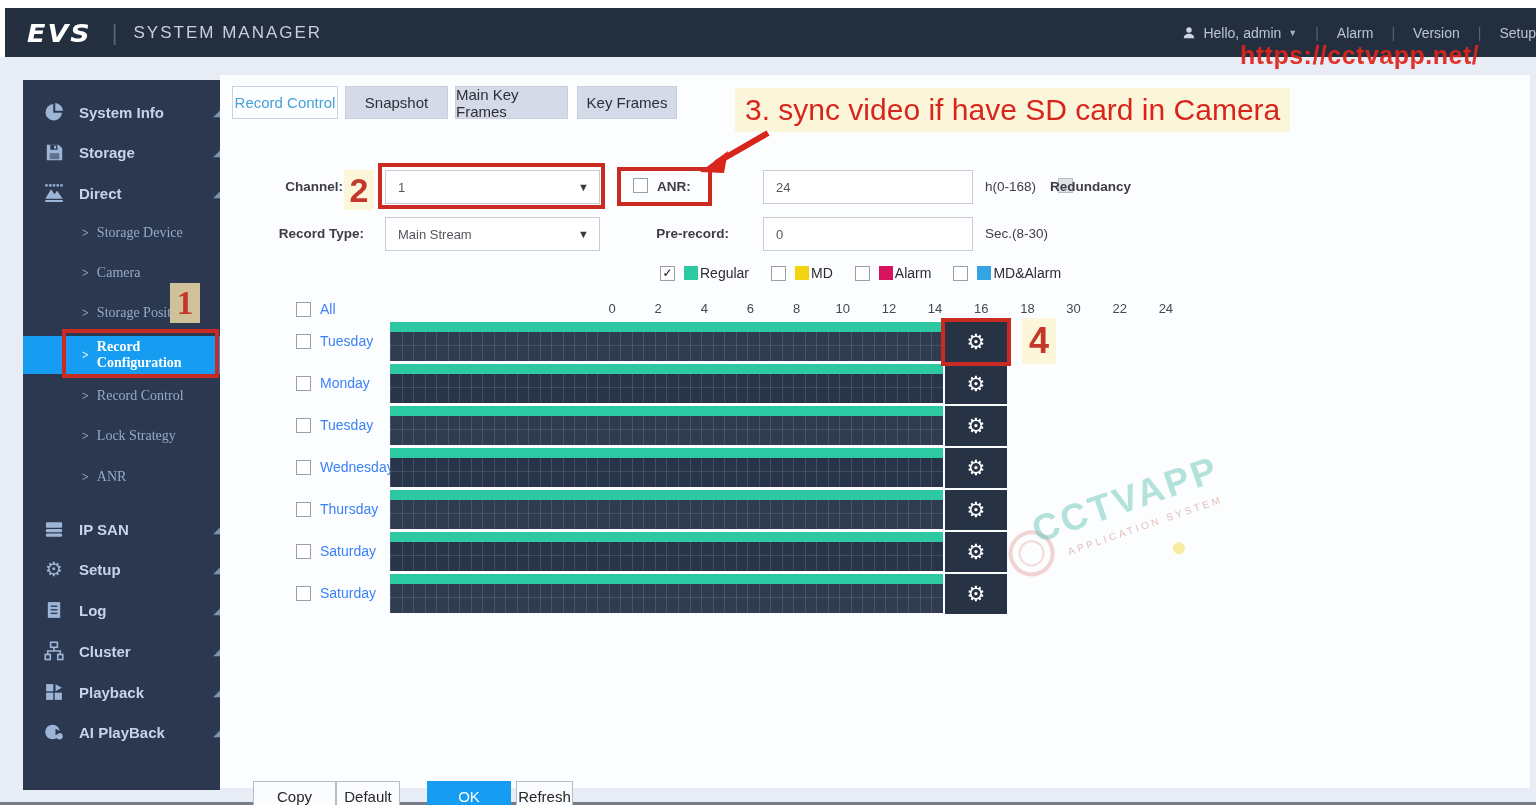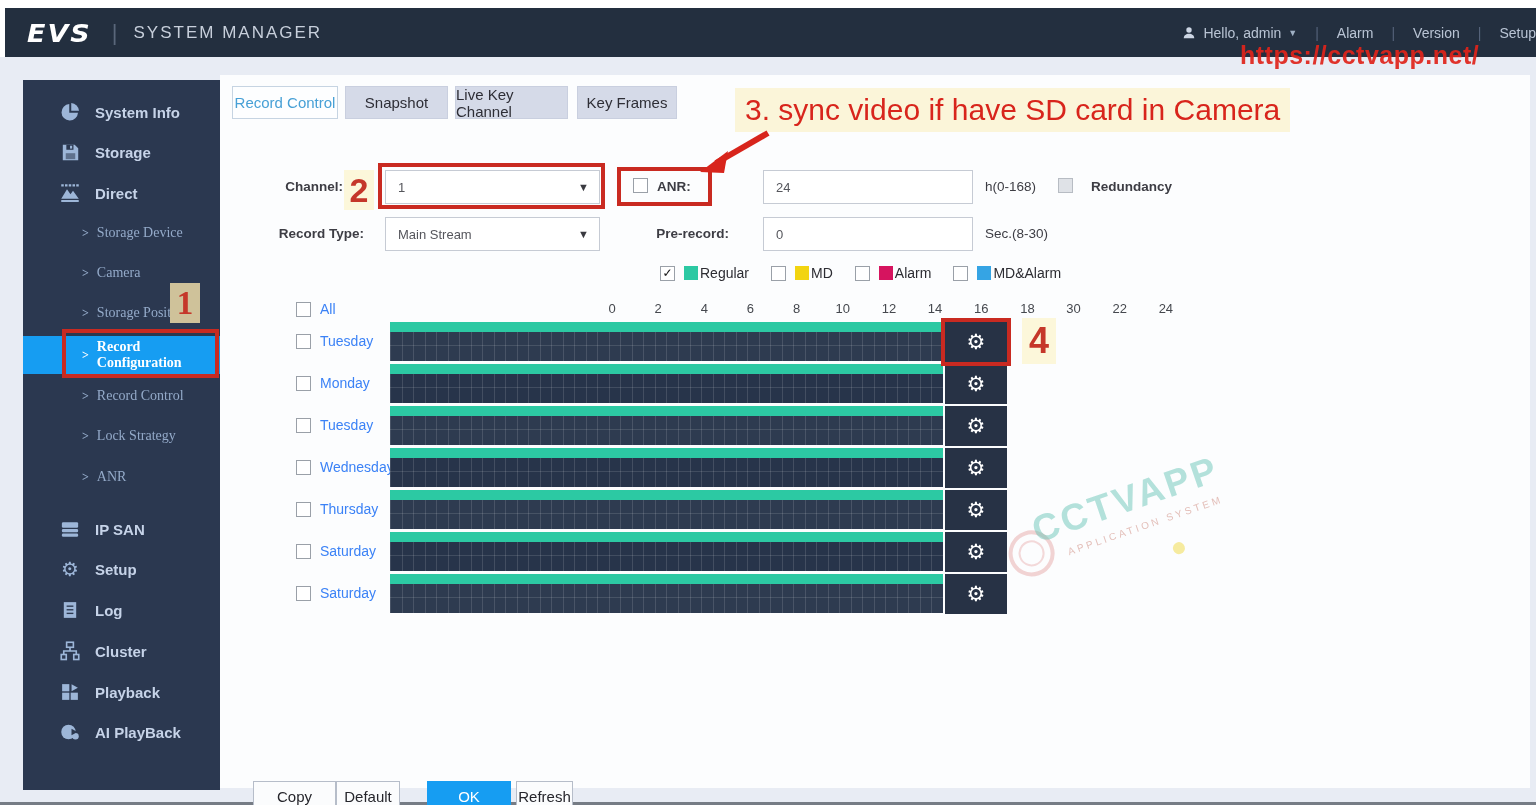--- a/index.html
+++ b/index.html
@@ -17,21 +17,21 @@
   .hdr-caret { font-size:9px; color:#9fb0c4; }
   .hdr-bar { color:#55637a; margin:0 18px; }
   .hdr-link { color:#b9c4d4; }
 
   
   .page-bg { position:absolute; left:0; top:57px; right:0; bottom:3px; background:#e8ecf4; }
   .bottom-line { position:absolute; left:0; bottom:0; right:0; height:3px; background:#767c85; }
 
   
   .sidebar { position:absolute; left:23px; top:80px; width:197px; height:710px; background:#2b3850; }
-  .side-item { position:absolute; left:0; width:212px; height:40px; display:flex; align-items:center; cursor:pointer;margin-left:16px; }
+  .side-item { position:absolute; left:0; width:212px; height:40px; display:flex; align-items:center; cursor:pointer; }
   .side-ico { width:22px; height:22px; margin-left:20px; display:flex; align-items:center; justify-content:center; }
   .side-lbl { margin-left:14px; color:#c6d3e8; font-size:15px; font-weight:bold; }
   .side-tri { position:absolute; right:14px; color:#7e94b5; font-size:10px; }
   .sub-item { position:absolute; left:0; width:197px; height:38px; display:flex; align-items:center; cursor:pointer;
               font-family:"Liberation Serif", serif; color:#94aac9; font-size:14px; }
   .sub-chev { margin-left:59px; margin-right:8px; font-size:12px; font-weight:bold; }
   .sub-item.active { background:#169df2; color:#ffffff; font-weight:bold; }
   .gear-glyph { font-family:"DejaVu Sans", sans-serif; }
 
   
@@ -277,37 +277,37 @@
 
   <div class="main">
 
     <div class="tab active" style="left:12px;width:106px">
         <span>Record Control</span>
       </div>
     <div class="tab" style="left:125px;width:103px">
         <span>Snapshot</span>
       </div>
     <div class="tab" style="left:235px;width:113px">
-        <span>Live Key Channel</span>
+        <span>Main Key Frames</span>
       </div>
     <div class="tab" style="left:357px;width:100px">
         <span>Key Frames</span>
       </div>
 
     <div class="flabel" style="left:40px;top:104px;width:83px">Channel:</div>
     <div class="dropdown" style="left:165px;top:95px">
       <span class="dd-val">1</span>
       <span class="dd-caret">▼</span>
     </div>
     <span class="cb" style="left:413px;top:103px"></span>
     <div class="flabel" style="left:437px;top:104px;text-align:left">ANR:</div>
     <div class="tinput" style="left:543px;top:95px">24</div>
     <div class="funit" style="left:765px;top:104px">h(0-168)</div>
     <span class="cb dim" style="left:838px;top:103px"></span>
-    <div class="flabel" style="left:871px;top:104px;text-align:center">Redundancy</div>
+    <div class="flabel" style="left:830px;top:104px;text-align:center">Redundancy</div>
 
     <div class="flabel" style="left:40px;top:151px;width:104px">Record Type:</div>
     <div class="dropdown" style="left:165px;top:142px">
       <span class="dd-val">Main Stream</span>
       <span class="dd-caret">▼</span>
     </div>
     <div class="flabel" style="left:400px;top:151px;width:109px">Pre-record:</div>
     <div class="tinput" style="left:543px;top:142px">0</div>
     <div class="funit" style="left:765px;top:151px">Sec.(8-30)</div>
 

